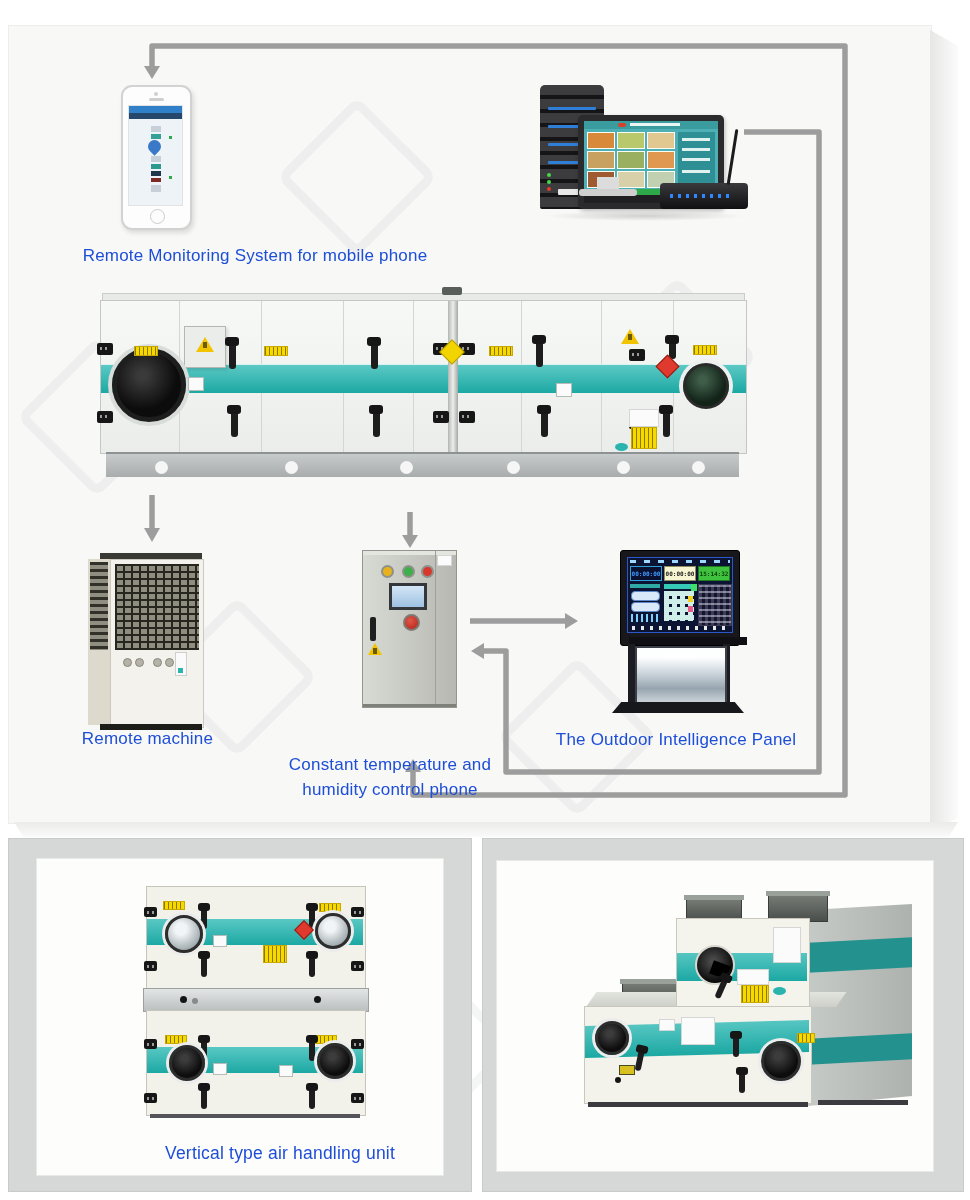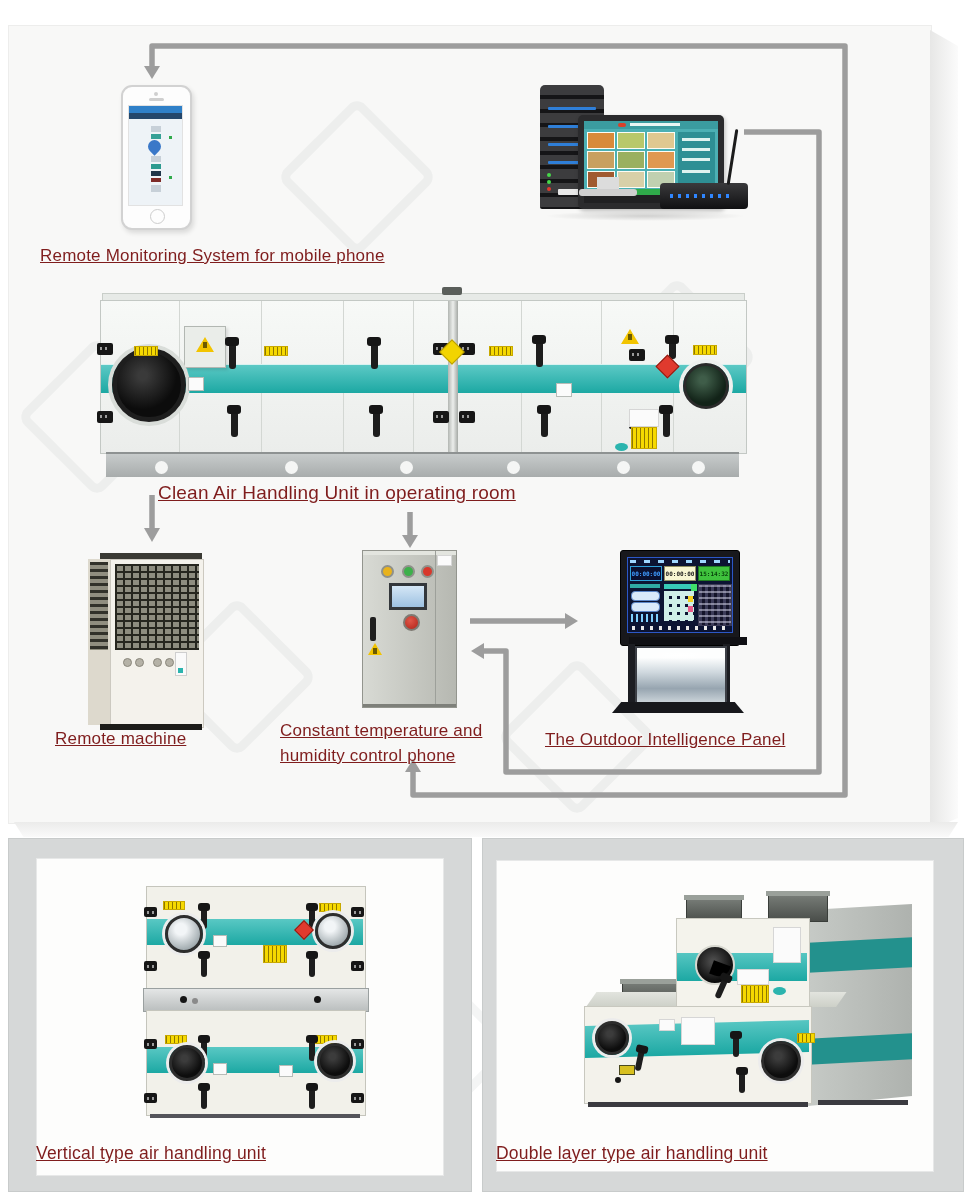--- a/index.html
+++ b/index.html
@@ -15,21 +15,21 @@
   .box-bottom-face{position:absolute;left:14px;top:822px;width:944px;height:15px;
             background:linear-gradient(180deg,#ebebea,#fafafa);
             clip-path:polygon(0 0,100% 0,99% 100%,1% 100%);}
   
   .card{position:absolute;top:838px;height:352px;background:#d6d8d8;border:1px solid #c8cbcb;}
   .card-inner{position:absolute;background:#fdfdfc;border:1px solid #e7e8e8;}
   
   .wm{position:absolute;width:96px;height:96px;border:9px solid rgba(150,156,156,0.10);
       border-radius:12px;transform:rotate(45deg);}
   
-  .lbl{position:absolute;text-align:left;color:#7f1d1d;letter-spacing:0.2px;text-decoration:underline;}
+  .lbl{position:absolute;text-align:center;color:#1d4ed8;letter-spacing:0.2px;}
   .lbl-17{font-size:17px;} .lbl-19{font-size:19px;} .lbl-18{font-size:17.5px;}
   
   .phone{position:absolute;left:121px;top:85px;width:67px;height:141px;background:#fdfdfd;
          border:2px solid #d2d2d2;border-radius:11px;box-shadow:2px 3px 5px rgba(0,0,0,0.12);}
   .phone .dot{position:absolute;left:31px;top:5px;width:4px;height:4px;border-radius:50%;background:#cfcfcf;}
   .phone .spk{position:absolute;left:26px;top:11px;width:15px;height:3px;border-radius:2px;background:#cfcfcf;}
   .phone .scr{position:absolute;left:5px;top:18px;width:53px;height:99px;background:#eef3f7;border:1px solid #e2e2e2;}
   .phone .bar1{position:absolute;left:0;top:0;width:100%;height:7px;background:#2f80c8;}
   .phone .bar2{position:absolute;left:0;top:7px;width:100%;height:6px;background:#24476b;}
   .phone .home{position:absolute;left:27px;bottom:4px;width:13px;height:13px;border:1.5px solid #cdcdcd;border-radius:50%;}
@@ -422,23 +422,22 @@
     </div>
     <div class="cip-wall" style="left:16px;"></div>
     <div class="cip-wall" style="left:111px;"></div>
     <div class="cip-chamber">
       <div class="cip-glow"></div>
     </div>
     <div class="cip-base"></div>
   </div>
 
   <div class="lbl lbl-17" style="left:40px;top:246px;width:430px;">Remote Monitoring System for mobile phone</div>
-  <div class="lbl lbl-19" style="left:158px;top:482px;width:540px;">Clean Air Handling Unit in operating room</div>
   <div class="lbl lbl-17" style="left:55px;top:729px;width:185px;">Remote machine</div>
-  <div class="lbl lbl-17" style="left:280px;top:718px;width:220px;line-height:25px;">
+  <div class="lbl lbl-17" style="left:280px;top:752px;width:220px;line-height:25px;">
     <div>Constant temperature and</div>
     <div>humidity control phone</div>
   </div>
   <div class="lbl lbl-17" style="left:545px;top:730px;width:262px;">The Outdoor Intelligence Panel</div>
 
   <div class="card" style="left:8px;width:462px;"></div>
   <div class="card" style="left:482px;width:480px;"></div>
   <div class="card-inner" style="left:36px;top:858px;width:406px;height:316px;"></div>
   <div class="card-inner" style="left:496px;top:860px;width:436px;height:310px;"></div>
 
@@ -515,15 +514,14 @@
       <div class="vhandle" style="left:154px;top:62px;"></div>
       <div class="ylabel" style="left:212px;top:26px;width:16px;height:8px;"></div>
       <div style="position:absolute;left:34px;top:58px;width:14px;height:8px;background:#d8c020;border:1px solid #4a4a20;"></div>
       <div class="vdot" style="left:30px;top:70px;width:6px;height:6px;"></div>
     </div>
     <div class="d-foot" style="left:6px;top:212px;width:220px;"></div>
     <div class="d-foot" style="left:236px;top:210px;width:90px;"></div>
   </div>
 
   <div class="lbl lbl-18" style="left:36px;top:1143px;width:488px;">Vertical type air handling unit</div>
-  <div class="lbl lbl-18" style="left:496px;top:1143px;width:436px;">Double layer type air handling unit</div>
 
 </div>
 
 </body></html>

